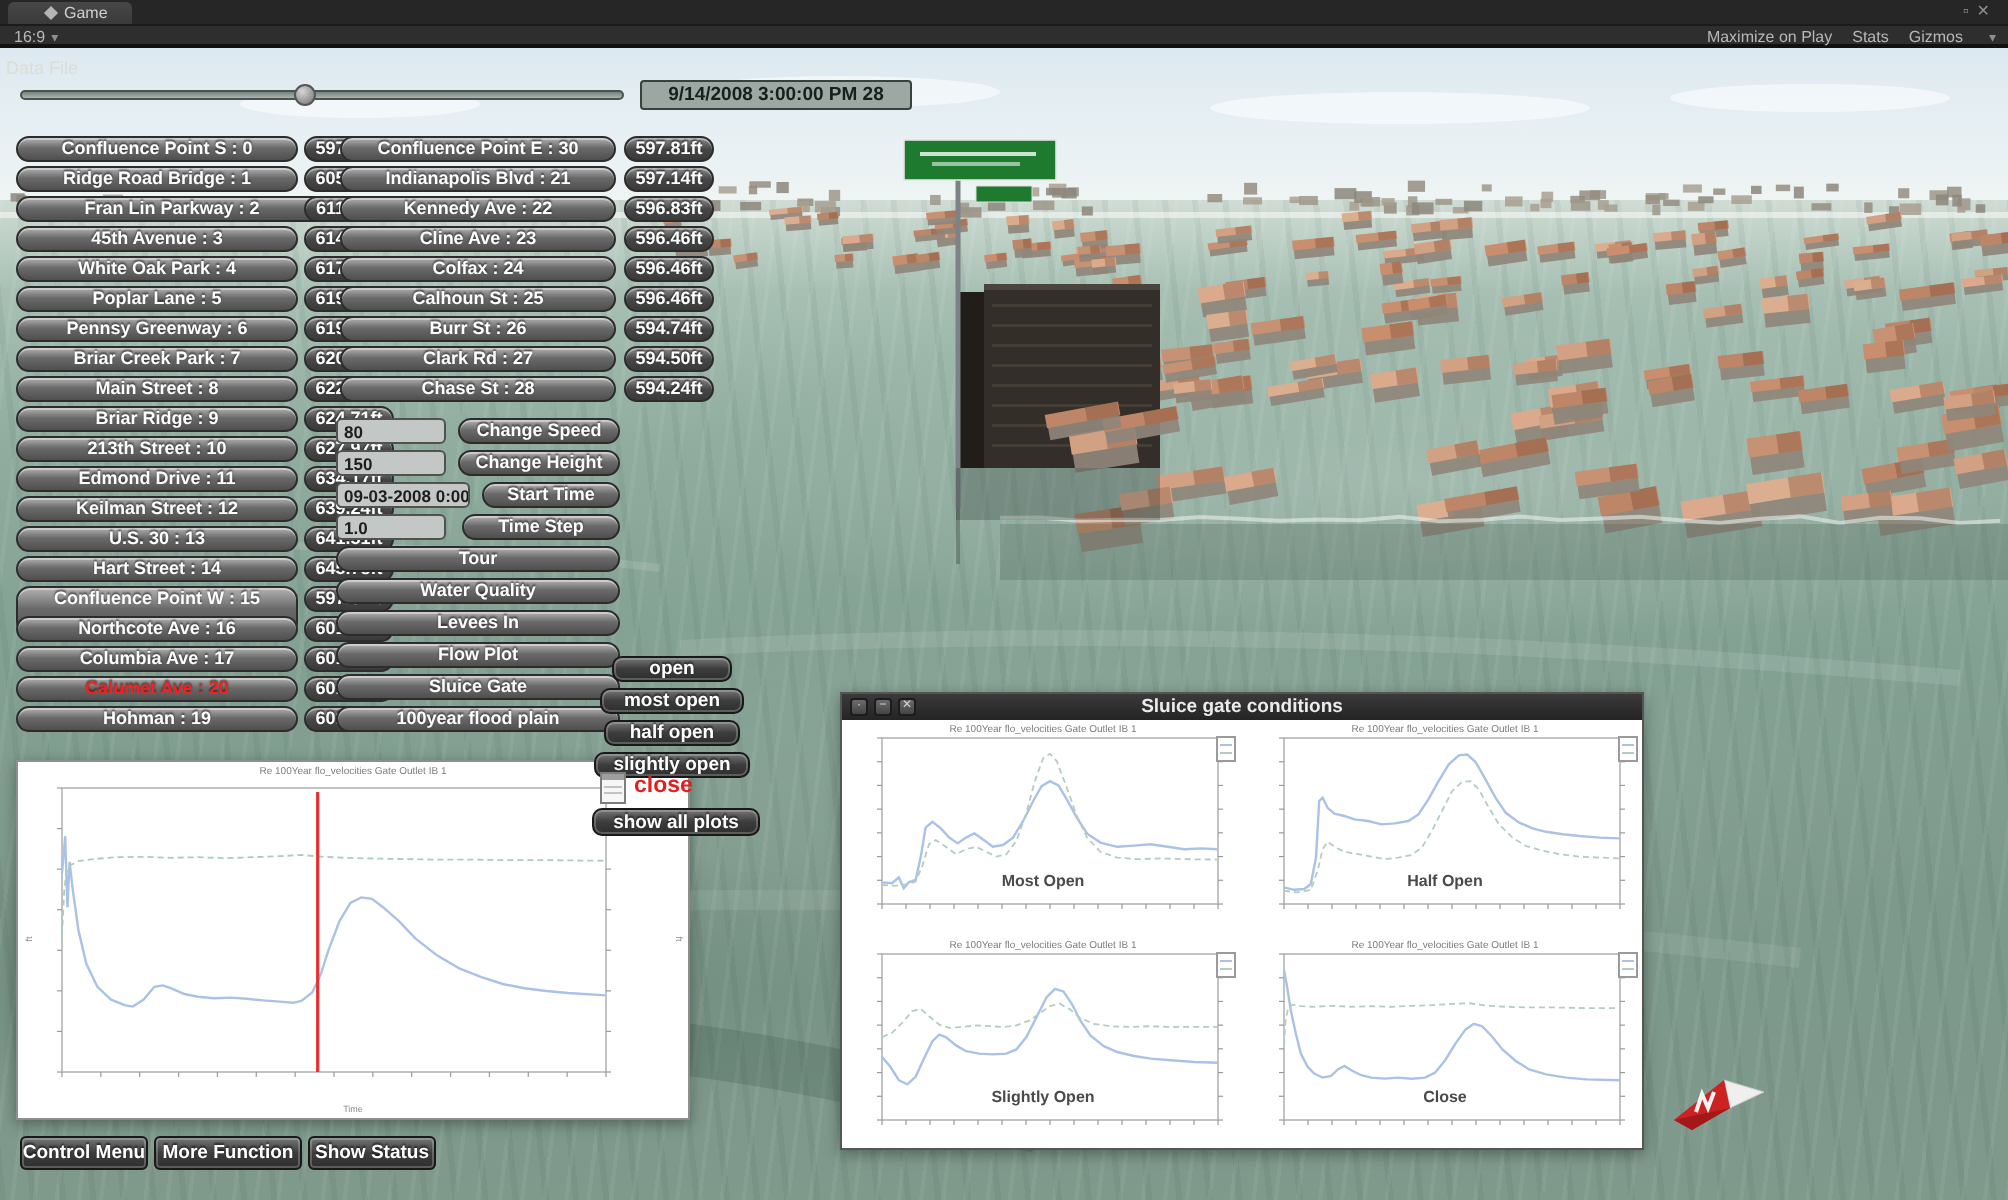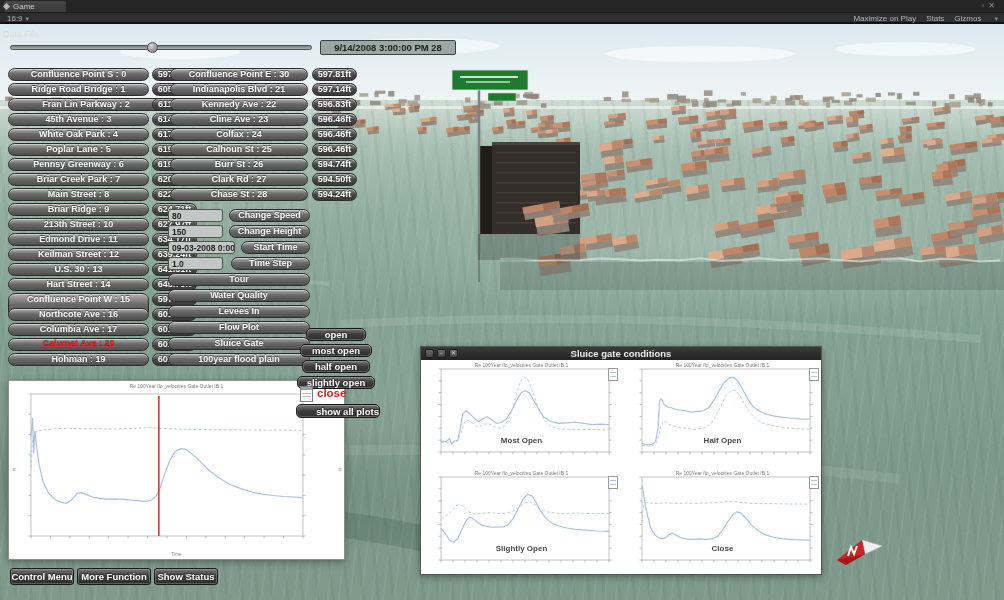--- a/index.html
+++ b/index.html
@@ -2,21 +2,21 @@
 <html><head>
 <meta charset="utf-8">
 <style>
   * { margin:0; padding:0; box-sizing:border-box; font-family:"Liberation Sans", sans-serif; }
   html,body { background:#141414; }
   #root { position:relative; width:1004px; height:600px; overflow:hidden; background:#222; }
 
   
   .titlebar { position:absolute; top:0; left:0; width:100%; height:12px; background:#262626; z-index:20; }
   .tab { position:absolute; left:4px; top:1px; height:11px; min-width:62px; background:linear-gradient(#474747,#3a3a3a);
-         border-radius:3px 3px 0 0; color:#cfcfcf; font-size:8px; line-height:11px; padding:0 8px 0 0; }
+         border-radius:3px 3px 0 0; color:#cfcfcf; font-size:8px; line-height:11px; padding:0 8px 0 19px; }
   .unity-icon { display:inline-block; width:5px; height:5px; background:#b5b5b5; transform:rotate(45deg); margin-right:4px; }
   .win-icons { position:absolute; right:5px; top:1px; color:#8f8f8f; font-size:8px; letter-spacing:4px; }
   .toolbar { position:absolute; top:12px; left:0; width:100%; height:12px; background:#2e2e2e; border-top:1px solid #1b1b1b;
              border-bottom:2px solid #111; color:#b8b8b8; font-size:8px; z-index:20; }
   .aspect { position:absolute; left:7px; top:1px; }
   .caret { color:#8e8e8e; font-size:7px; margin-left:3px; }
   .tb-right { position:absolute; right:6px; top:1px; display:flex; gap:10px; align-items:center; }
 
   
   .viewport { position:absolute; top:24px; left:0; width:1004px; height:576px; overflow:hidden; background:#8fa89b; }
@@ -977,21 +977,21 @@
         <div class="pill" style="left: 168px; top: 281px; width: 142px; height: 13px;">Levees In</div>
         <div class="pill" style="left: 168px; top: 297px; width: 142px; height: 13px;">Flow Plot</div>
         <div class="pill" style="left: 168px; top: 313px; width: 142px; height: 13px;">Sluice Gate</div>
         <div class="pill" style="left: 168px; top: 329px; width: 142px; height: 13px;">100year flood plain</div>
       </div>
     <div id="sluice-buttons">
         <div class="btn-dark" style="left: 306px; top: 304px; width: 60px; height: 13px; line-height: 12px;">open</div>
         <div class="btn-dark" style="left: 300px; top: 320px; width: 72px; height: 13px; line-height: 12px;">most open</div>
         <div class="btn-dark" style="left: 302px; top: 336px; width: 68px; height: 13px; line-height: 12px;">half open</div>
         <div class="btn-dark" style="left: 297px; top: 352px; width: 78px; height: 13px; line-height: 12px;">slightly open</div>
-        <div class="btn-dark" style="left: 296px; top: 380px; width: 84px; height: 14px; line-height: 13px; text-align: right;">show all plots</div>
+        <div class="btn-dark" style="left: 296px; top: 380px; width: 84px; height: 14px; line-height: 13px;">show all plots</div>
       </div>
 
     <div class="plotwin" id="flow-window" style="left:8px;top:356px;width:337px;height:180px;">
       <div class="plot-title" style="top:2px;">Re 100Year flo_velocities Gate Outlet IB 1</div>
       <svg id="flow-svg" width="337" height="180" style="position: absolute; left: 0px; top: 0px;">
           <rect x="22" y="13" width="272" height="142" fill="none" stroke="#b5b5b5" stroke-width="0.8"></rect>
           <line x1="22" y1="155" x2="22" y2="157.5" stroke="#999" stroke-width="0.6"></line>
           <line x1="41.42857142857143" y1="155" x2="41.42857142857143" y2="157.5" stroke="#999" stroke-width="0.6"></line>
           <line x1="60.857142857142854" y1="155" x2="60.857142857142854" y2="157.5" stroke="#999" stroke-width="0.6"></line>
           <line x1="80.28571428571428" y1="155" x2="80.28571428571428" y2="157.5" stroke="#999" stroke-width="0.6"></line>

